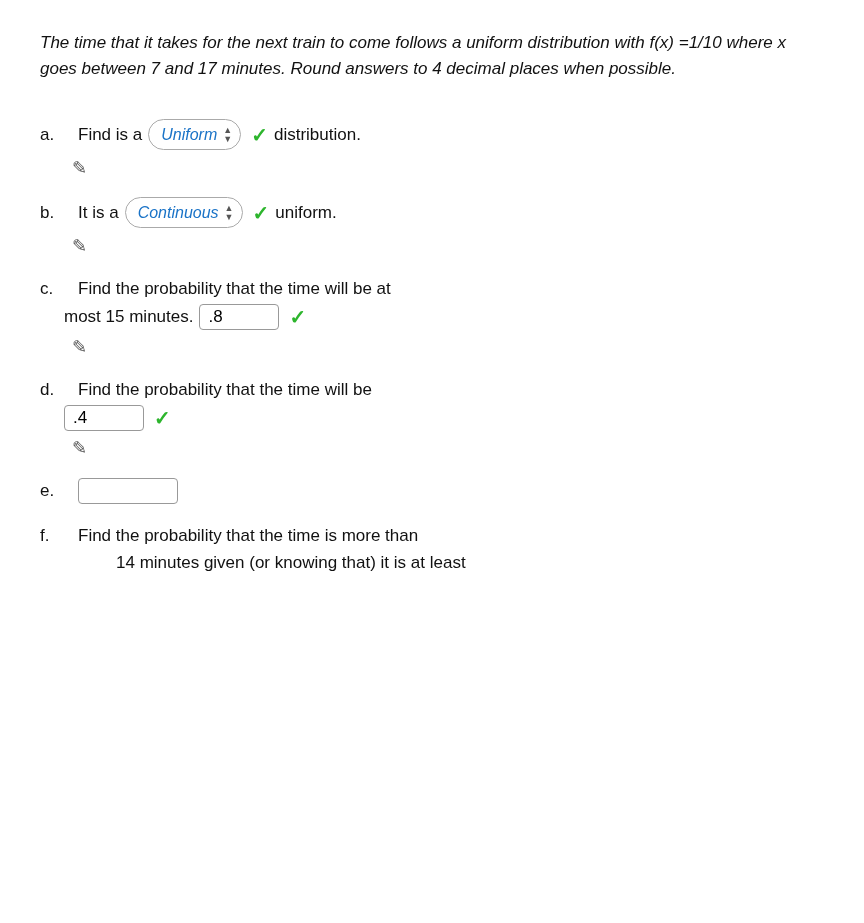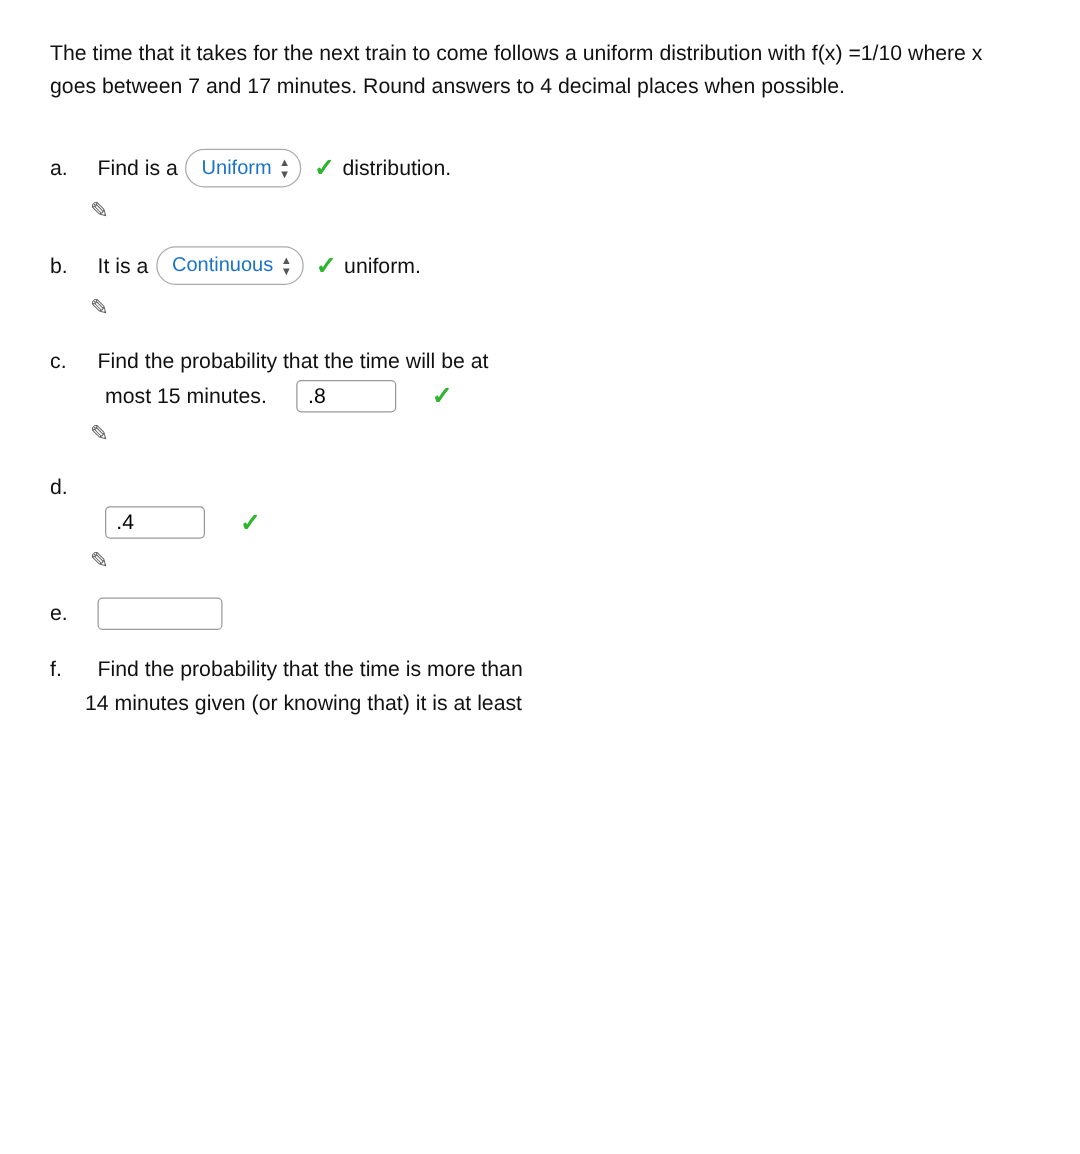--- a/index.html
+++ b/index.html
@@ -9,20 +9,21 @@
       background: #fff;
       color: #111;
       width: 864px;
       min-height: 923px;
       padding: 30px 40px;
     }
     .intro-text {
       line-height: 1.55;
       margin-bottom: 36px;
       max-width: 760px;
+      font-style: italic;
     }
     .question-list {
       list-style: none;
       padding: 0;
     }
     .question-item {
       margin-bottom: 18px;
     }
     .question-row {
       display: flex;
@@ -37,20 +38,21 @@
       min-width: 28px;
     }
     .select-wrapper {
       display: inline-flex;
       align-items: center;
       border: 1.5px solid #aaa;
       border-radius: 20px;
       padding: 2px 8px 2px 12px;
       background: #fff;
       gap: 4px;
+      font-style: italic;
     }
     .select-text {
       color: #1a73c7;
       font-size: 16px;
     }
     .select-arrows {
       display: inline-flex;
       flex-direction: column;
       font-size: 9px;
       line-height: 1;
@@ -83,26 +85,26 @@
     .pencil-icon {
       display: inline-block;
       font-size: 18px;
       margin-top: 6px;
       margin-left: 32px;
       color: #555;
     }
     .answer-row {
       display: flex;
       align-items: center;
-      gap: 24px;
-      margin-left: 44px;
+      gap: 6px;
+      margin-left: 24px;
       margin-top: 2px;
     }
     .multi-line-question {
-      margin-left: 28px;
+      margin-left: 76px;
       line-height: 1.6;
     }
   </style>
 </head>
 <body>
 
 <p class="intro-text">The time that it takes for the next train to come follows a uniform distribution with f(x) =1/10 where x goes between 7 and 17 minutes. Round answers to 4 decimal places when possible.</p>
 
 <ol class="question-list">
 
@@ -155,20 +157,21 @@
       <span class="check-green">✓</span>
     </div>
     <div>
       <span class="pencil-icon">✎</span>
     </div>
   </li>
 
   <li class="question-item">
     <div class="question-row">
       <span class="label">d.</span>
+      <span>Find the probability that the time will be</span>
     </div>
     <div class="answer-row">
       <input class="input-box" type="text" value=".4" readonly="" style="">
       <span class="check-green">✓</span>
     </div>
     <div>
       <span class="pencil-icon">✎</span>
     </div>
   </li>
 

